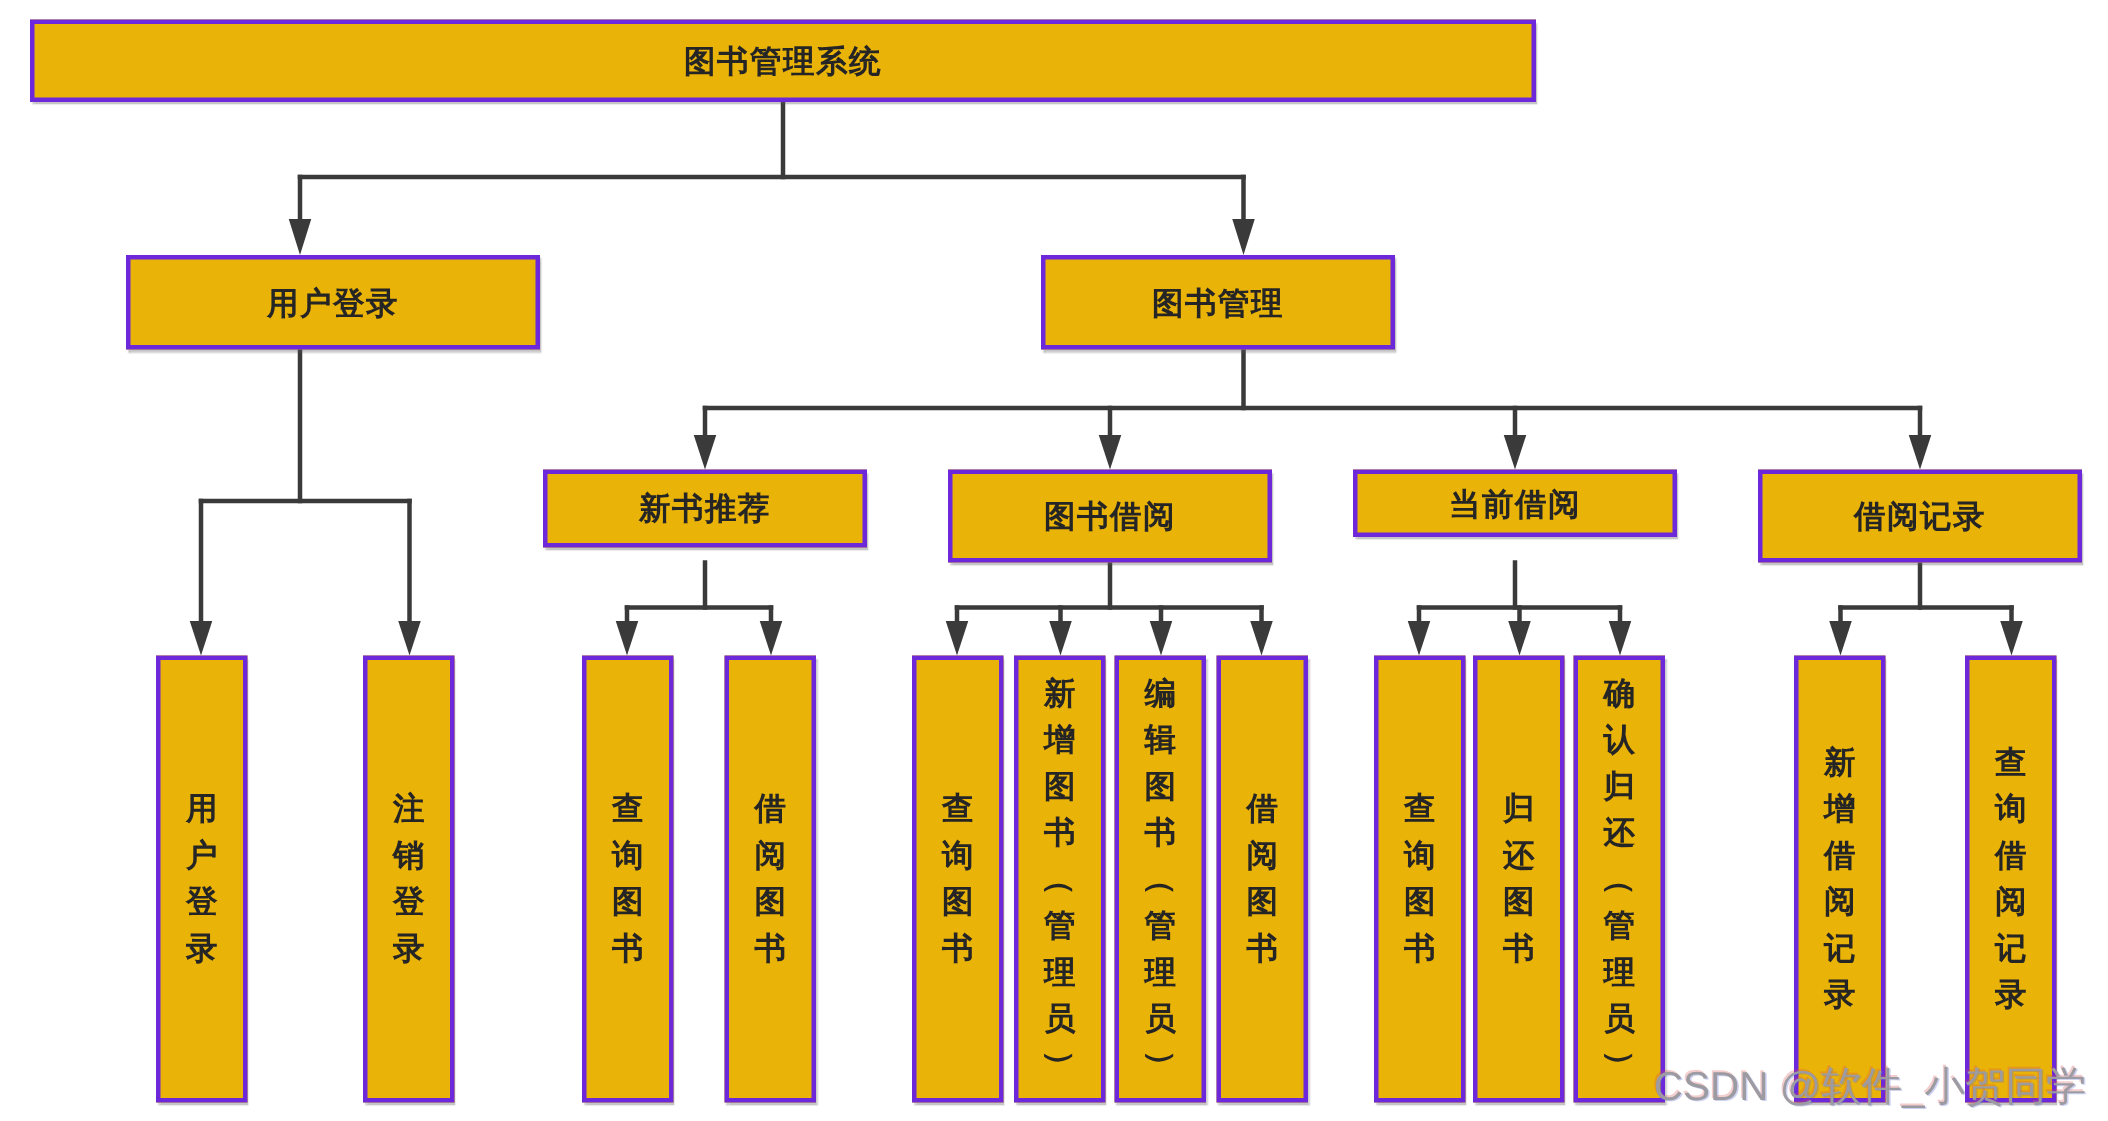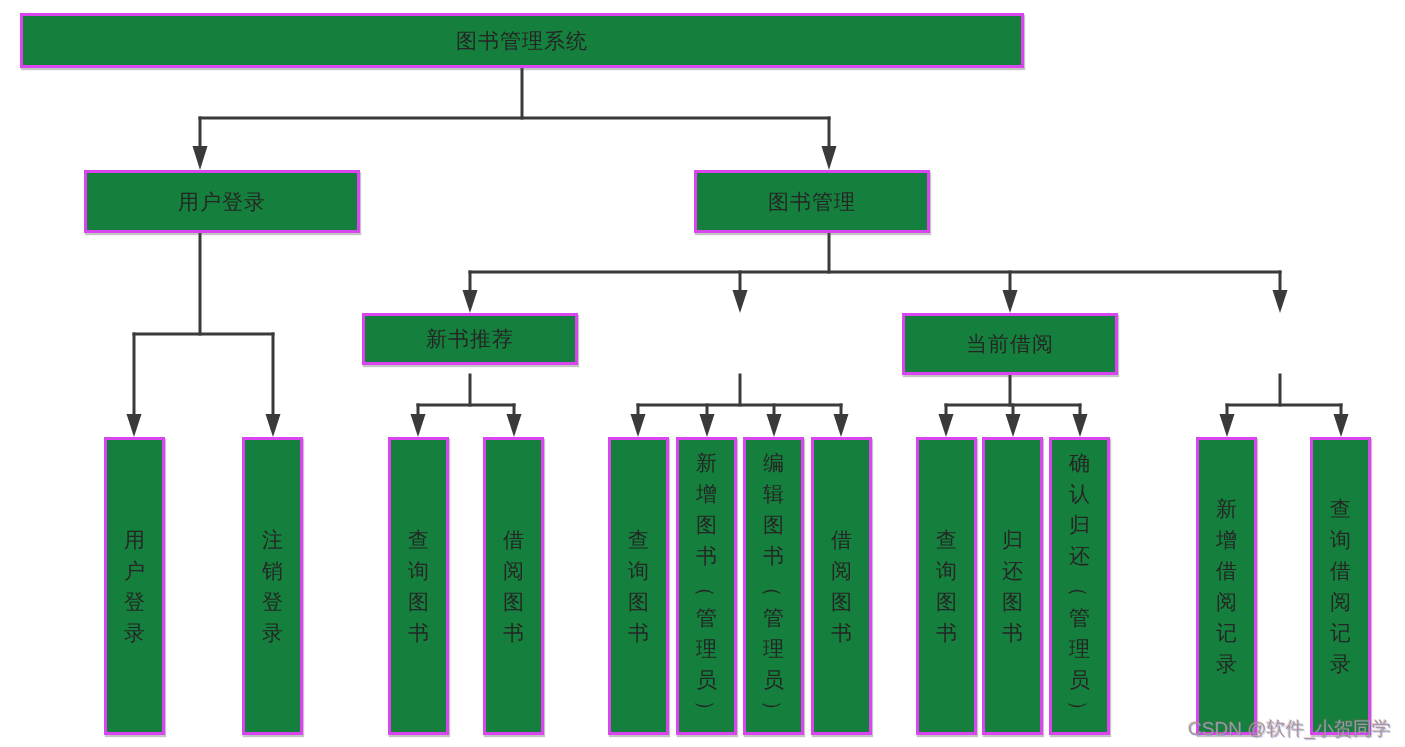--- a/index.html
+++ b/index.html
@@ -5,33 +5,34 @@
   html,body{margin:0;padding:0;background:#ffffff;}
   #stage{
     position:relative;width:1405px;height:747px;background:#ffffff;
     font-family:"Liberation Sans","DejaVu Sans",sans-serif;
     color:#252525;overflow:hidden;
   }
   #wires{position:absolute;left:0;top:0;width:1405px;height:747px;}
   #wires line{stroke:#3a3a3a;stroke-width:3;stroke-linecap:square;}
   #wires polygon{fill:#3a3a3a;}
   .node{
-    position:absolute;background:#15803d;border:3px solid #d946ef;
+    position:absolute;background:#eab308;border:3px solid #6d28d9;
     box-sizing:border-box;display:flex;align-items:center;justify-content:center;
     font-size:21px;letter-spacing:1px;
     box-shadow:1px 2px 1px rgba(90,90,90,0.35);
+    font-weight:bold;
   }
   .vlabel{
     display:flex;flex-direction:column;align-items:center;justify-content:center;
     width:100%;height:100%;letter-spacing:0;
   }
   .vlabel span{display:block;height:31px;line-height:31px;text-align:center;}
   .vlabel span.rot{transform:rotate(90deg);}
   .watermark{
-    position:absolute;right:14px;bottom:5px;font-size:19px;
+    position:absolute;right:14px;bottom:5px;font-size:27px;
     color:#9b9ba1;letter-spacing:0;
     text-shadow:-1px -1px 0 rgba(214,80,80,0.28),1px 1px 0 rgba(80,96,214,0.28);
   }
 </style>
 </head>
 <body>
 
 <div id="stage">
 
   <svg id="wires" viewBox="0 0 1405 747" xmlns="http://www.w3.org/2000/svg">
@@ -117,22 +118,28 @@
   <div class="node" style="left:84px;top:170px;width:276px;height:63px;">
     <span>用户登录</span>
   </div>
   <div class="node" style="left:694px;top:170px;width:236px;height:63px;">
     <span>图书管理</span>
   </div>
 
   <div class="node" style="left:362px;top:313px;width:216px;height:52px;">
     <span>新书推荐</span>
   </div>
-  <div class="node" style="left:902px;top:313px;width:216px;height:62px;">
+  <div class="node" style="left:632px;top:313px;width:216px;height:62px;">
+    <span>图书借阅</span>
+  </div>
+  <div class="node" style="left:902px;top:313px;width:216px;height:45px;">
     <span>当前借阅</span>
+  </div>
+  <div class="node" style="left:1172px;top:313px;width:216px;height:62px;">
+    <span>借阅记录</span>
   </div>
 
   <div class="node" style="left:104px;top:437px;width:61px;height:298px;">
     <span class="vlabel">
         <span>用</span>
         <span>户</span>
         <span>登</span>
         <span>录</span>
       </span>
   </div>

